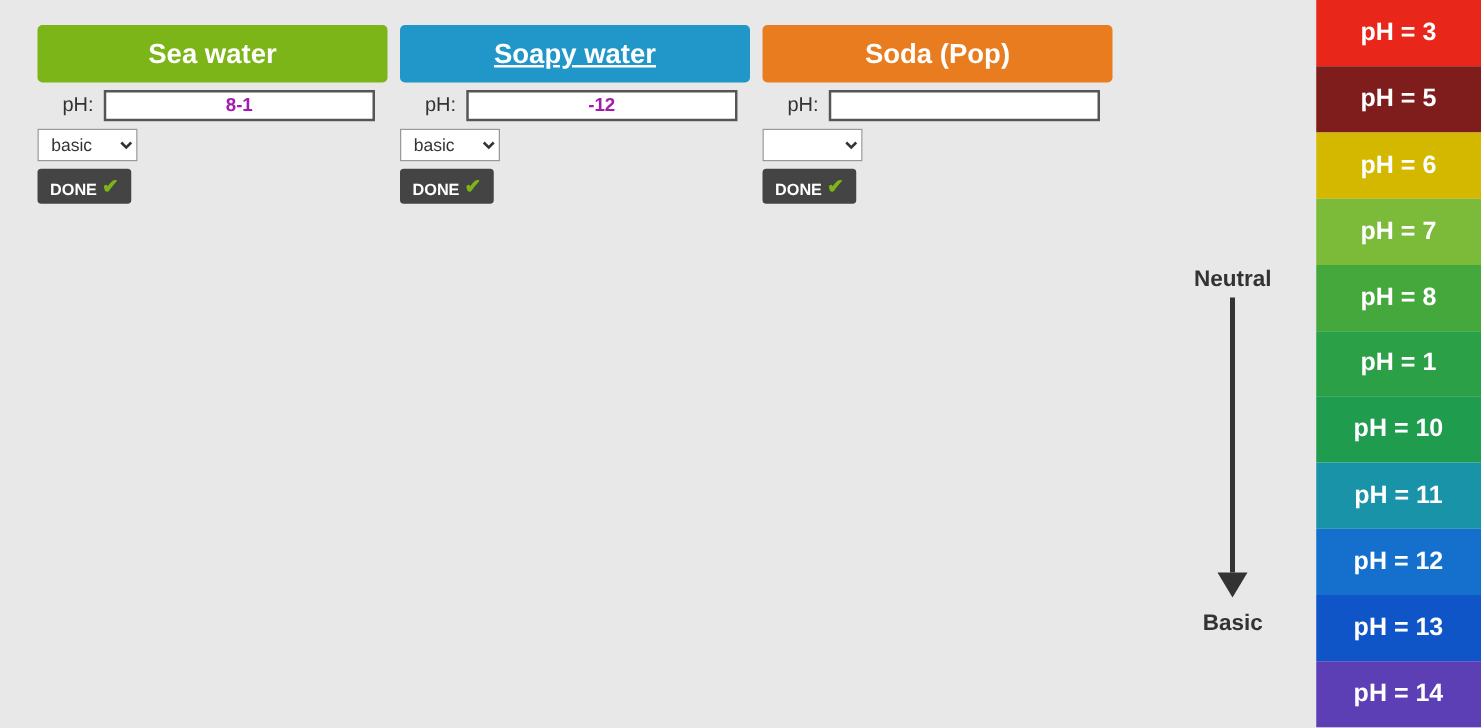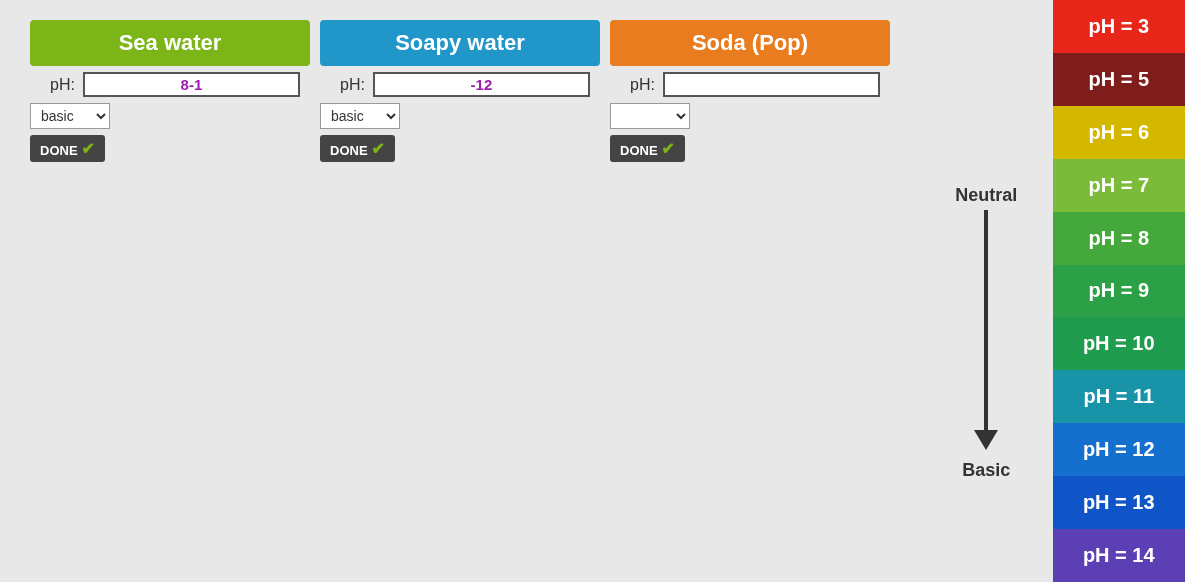--- a/index.html
+++ b/index.html
@@ -42,21 +42,21 @@
       color: white;
       font-size: 22px;
       font-weight: bold;
       padding: 10px 20px;
       border-radius: 4px;
       width: 280px;
       text-align: center;
     }
 
     .substance-label.green { background-color: #7cb518; }
-    .substance-label.blue { background-color: #2196c9; }
+    .substance-label.blue { background-color: #2196c9; text-decoration: underline; }
     .substance-label.orange { background-color: #e87c1e; }
 
     .ph-row {
       display: flex;
       align-items: center;
       gap: 8px;
       margin-left: 20px;
       font-size: 16px;
       color: #333;
       font-weight: normal;
@@ -112,20 +112,21 @@
 
     
     .center-panel {
       display: flex;
       flex-direction: column;
       align-items: center;
       justify-content: center;
       width: 200px;
       padding: 36px 0;
       position: relative;
+      margin-top: 28px;
     }
 
     .neutral-label {
       font-size: 18px;
       font-weight: bold;
       color: #333;
       position: absolute;
       top: 185px;
       left: 50%;
       transform: translateX(-50%);
@@ -280,21 +281,21 @@
     <div class="basic-label">Basic</div>
 
   </div>
 
   <div class="right-panel">
     <div class="ph-scale-item ph-3">pH = 3</div>
     <div class="ph-scale-item ph-5">pH = 5</div>
     <div class="ph-scale-item ph-6">pH = 6</div>
     <div class="ph-scale-item ph-7">pH = 7</div>
     <div class="ph-scale-item ph-8">pH = 8</div>
-    <div class="ph-scale-item ph-9">pH = 9</div>
+    <div class="ph-scale-item ph-9">pH = 1</div>
     <div class="ph-scale-item ph-10">pH = 10</div>
     <div class="ph-scale-item ph-11">pH = 11</div>
     <div class="ph-scale-item ph-12">pH = 12</div>
     <div class="ph-scale-item ph-13">pH = 13</div>
     <div class="ph-scale-item ph-14">pH = 14</div>
   </div>
 
 </div>
 
 </body></html>

